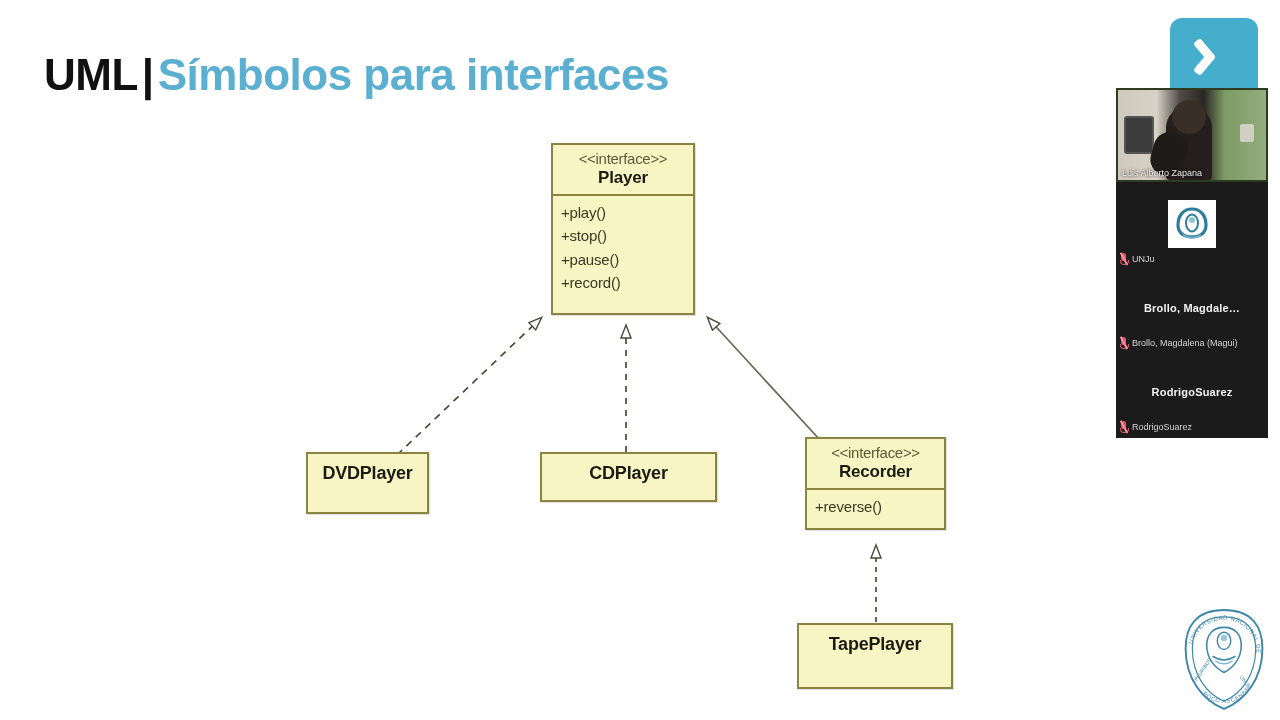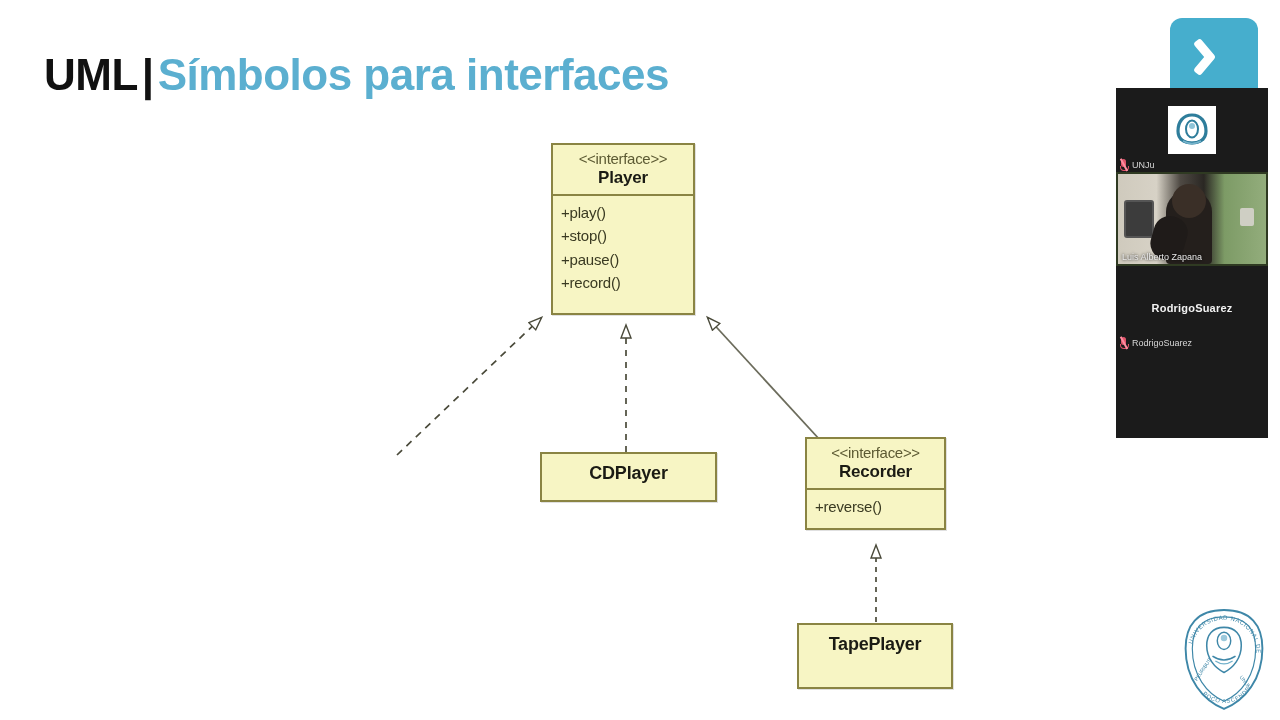--- a/index.html
+++ b/index.html
@@ -210,20 +210,25 @@
       </div>
       <div class="uml-divider"></div>
       <div class="uml-ops">
         <div class="uml-op">+play()</div>
         <div class="uml-op">+stop()</div>
         <div class="uml-op">+pause()</div>
         <div class="uml-op">+record()</div>
       </div>
     </div>
 
+    <div class="uml-box uml-plain" style="left:306px;top:452px;width:123px;height:62px;">
+      <div class="uml-head">
+        <span class="uml-name">DVDPlayer</span>
+      </div>
+    </div>
 
     <div class="uml-box uml-plain" style="left:540px;top:452px;width:177px;height:50px;">
       <div class="uml-head">
         <span class="uml-name">CDPlayer</span>
       </div>
     </div>
 
     <div class="uml-box" style="left:805px;top:437px;width:141px;height:93px;">
       <div class="uml-head">
         <span class="uml-stereo">&lt;&lt;interface&gt;&gt;</span>
@@ -241,20 +246,32 @@
       </div>
     </div>
 
   </div>
 
   <div class="vc-tab">
     <span class="chevron"></span>
   </div>
 
   <div id="vc-panel">
+
+    <div class="vc-tile vc-tile-video">
+      <div class="vc-webcam">
+        <div class="wc-obj"></div>
+        <div class="wc-obj2"></div>
+        <div class="wc-person">
+          <div class="wc-head"></div>
+          <div class="wc-arm"></div>
+        </div>
+      </div>
+      <span class="vc-label">Luis Alberto Zapana</span>
+    </div>
 
     <div class="vc-tile vc-tile-avatar">
       <div class="vc-avatar-img">
         <svg class="unju-mini" viewBox="0 0 40 40">
           <path d="M20 5 C11 5 6 12 6 21 C6 28 11 33 20 33 C29 33 34 28 34 21 C34 12 29 5 20 5 Z" fill="none" stroke="#2E7D9B" stroke-width="3.2"></path>
           <ellipse cx="20" cy="19" rx="6" ry="8.5" fill="#ffffff" stroke="#2E7D9B" stroke-width="2"></ellipse>
           <circle cx="20" cy="16" r="3" fill="#8FC4D8"></circle>
           <path d="M8 29 Q20 37 32 29" fill="none" stroke="#2E7D9B" stroke-width="2.4"></path>
           <path d="M11 31 Q20 36 29 31" fill="none" stroke="#76B4CC" stroke-width="1.6"></path>
         </svg>
@@ -262,32 +279,31 @@
       <div class="vc-footer">
         <span class="mic-muted">
           <span class="mic-body"></span>
             <span class="mic-base"></span>
             <span class="mic-slash"></span>
         </span>
         <span class="vc-footer-name">UNJu</span>
       </div>
     </div>
 
-    <div class="vc-tile vc-tile-video">
-      <div class="vc-webcam">
-        <div class="wc-obj"></div>
-        <div class="wc-obj2"></div>
-        <div class="wc-person">
-          <div class="wc-head"></div>
-          <div class="wc-arm"></div>
-        </div>
-      </div>
-      <span class="vc-label">Luis Alberto Zapana</span>
-    </div>
-
+    <div class="vc-tile vc-tile-avatar">
+      <div class="vc-avatar-name">Brollo,  Magdale…</div>
+      <div class="vc-footer">
+        <span class="mic-muted">
+          <span class="mic-body"></span>
+            <span class="mic-base"></span>
+            <span class="mic-slash"></span>
+        </span>
+        <span class="vc-footer-name">Brollo, Magdalena (Magui)</span>
+      </div>
+    </div>
 
     <div class="vc-tile vc-tile-avatar">
       <div class="vc-avatar-name">RodrigoSuarez</div>
       <div class="vc-footer">
         <span class="mic-muted">
           <span class="mic-body"></span>
             <span class="mic-base"></span>
             <span class="mic-slash"></span>
         </span>
         <span class="vc-footer-name">RodrigoSuarez</span>

